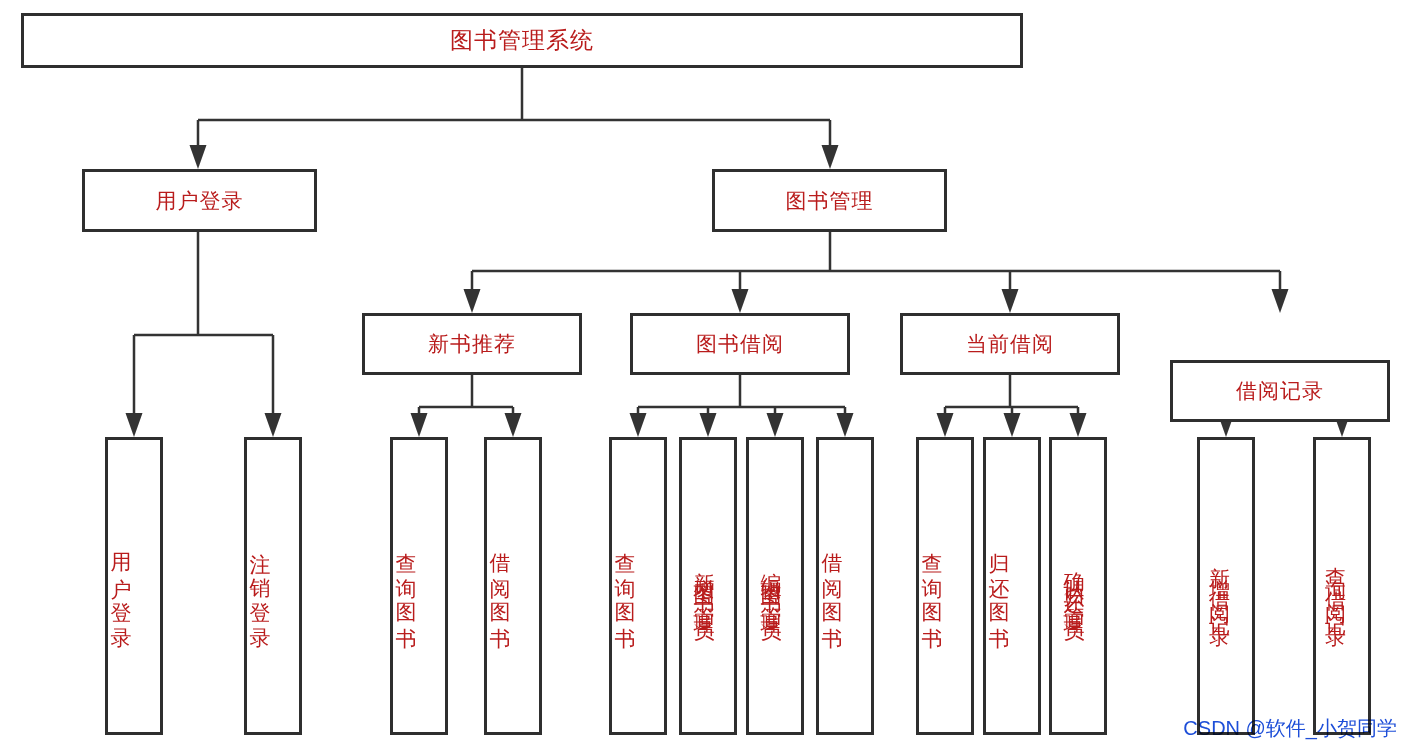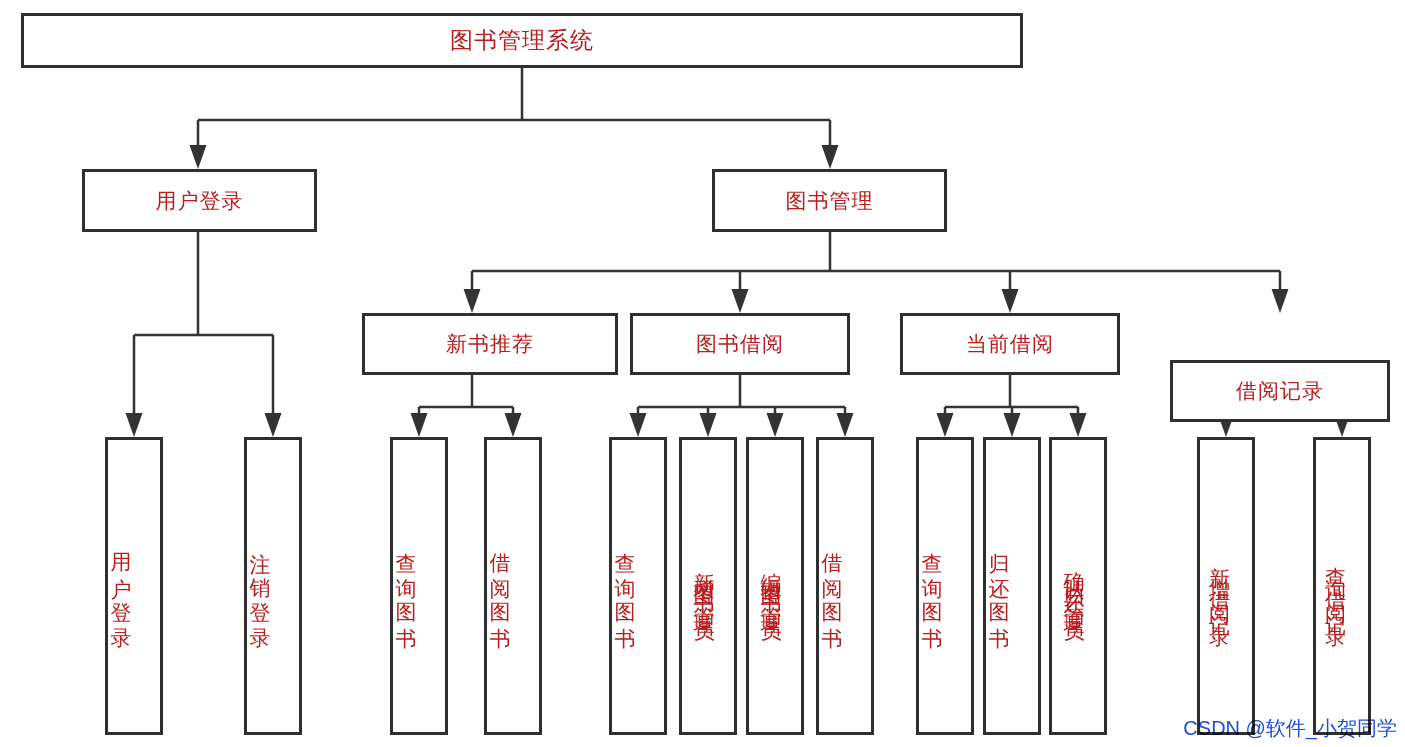--- a/index.html
+++ b/index.html
@@ -45,21 +45,21 @@
     white-space: nowrap;
   }
   .vs4 { letter-spacing: 25px; margin-block-end: -25px; }
   .vs6 { letter-spacing: 12px; margin-block-end: -12px; }
   .vs9 { letter-spacing: 7px;  margin-block-end: -7px; }
 
   
   .b-root { left: 21px;   top: 13px;  width: 1002px; height: 55px; }
   .b-ul   { left: 82px;   top: 169px; width: 235px;  height: 63px; }
   .b-bm   { left: 712px;  top: 169px; width: 235px;  height: 63px; }
-  .b-s1   { left: 362px;  top: 313px; width: 256px;  height: 62px; }
+  .b-s1   { left: 362px;  top: 313px; width: 220px;  height: 62px; }
   .b-s2   { left: 630px;  top: 313px; width: 220px;  height: 62px; }
   .b-s3   { left: 900px;  top: 313px; width: 220px;  height: 62px; }
   .b-s4   { left: 1170px; top: 314px; width: 220px;  height: 62px; margin-top: 46px; }
   .leaf   { top: 437px; width: 58px; height: 298px; }
   .b-l1a { left: 105px; }  .b-l1b { left: 244px; }
   .b-l2a { left: 390px; }  .b-l2b { left: 484px; }
   .b-l3a { left: 609px; }  .b-l3b { left: 679px; }
   .b-l3c { left: 746px; }  .b-l3d { left: 816px; }
   .b-l4a { left: 916px; }  .b-l4b { left: 983px; }  .b-l4c { left: 1049px; }
   .b-l5a { left: 1197px; } .b-l5b { left: 1313px; }

